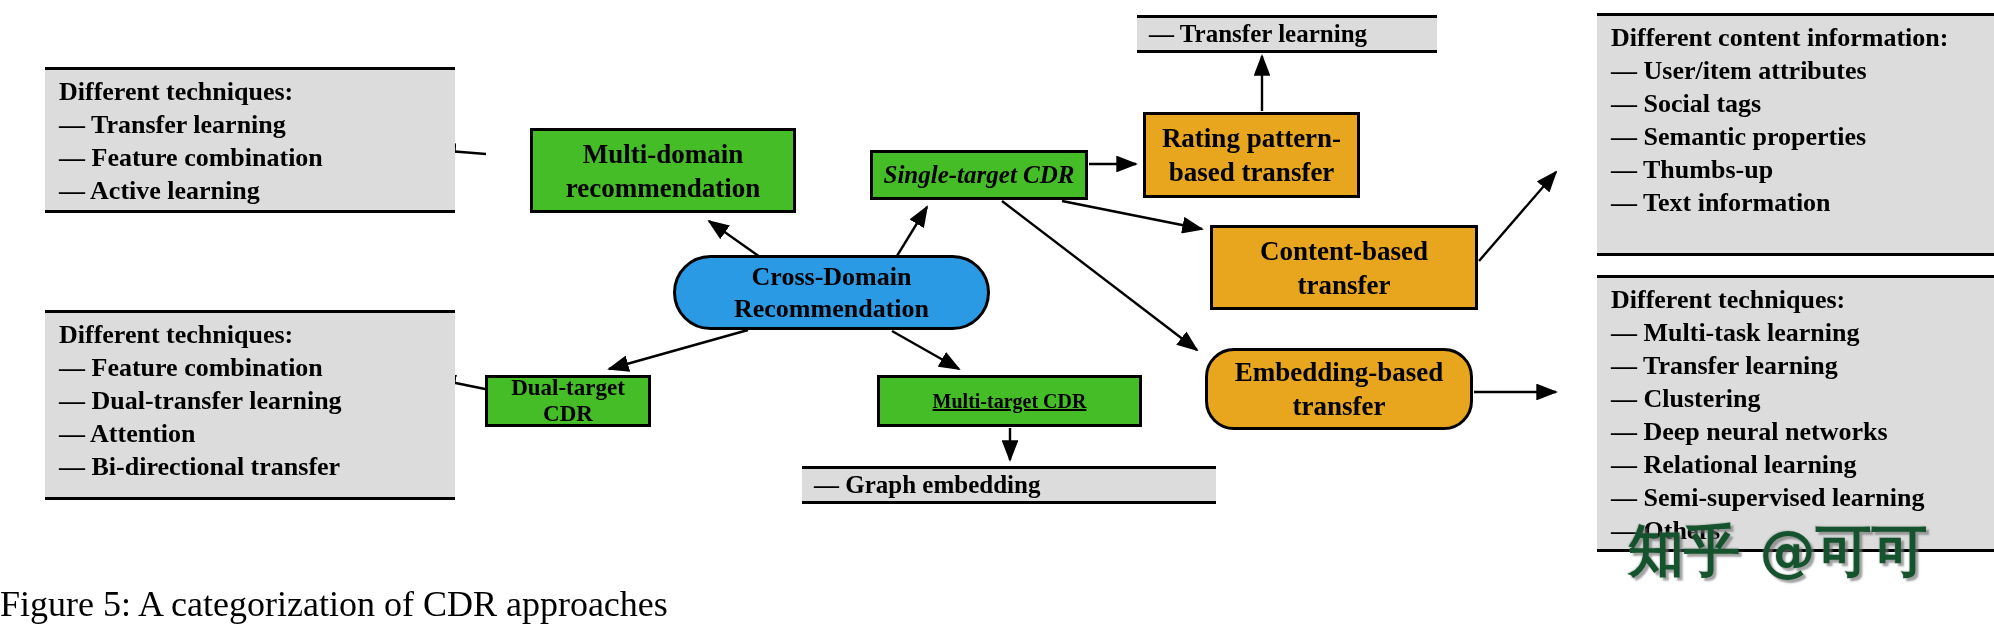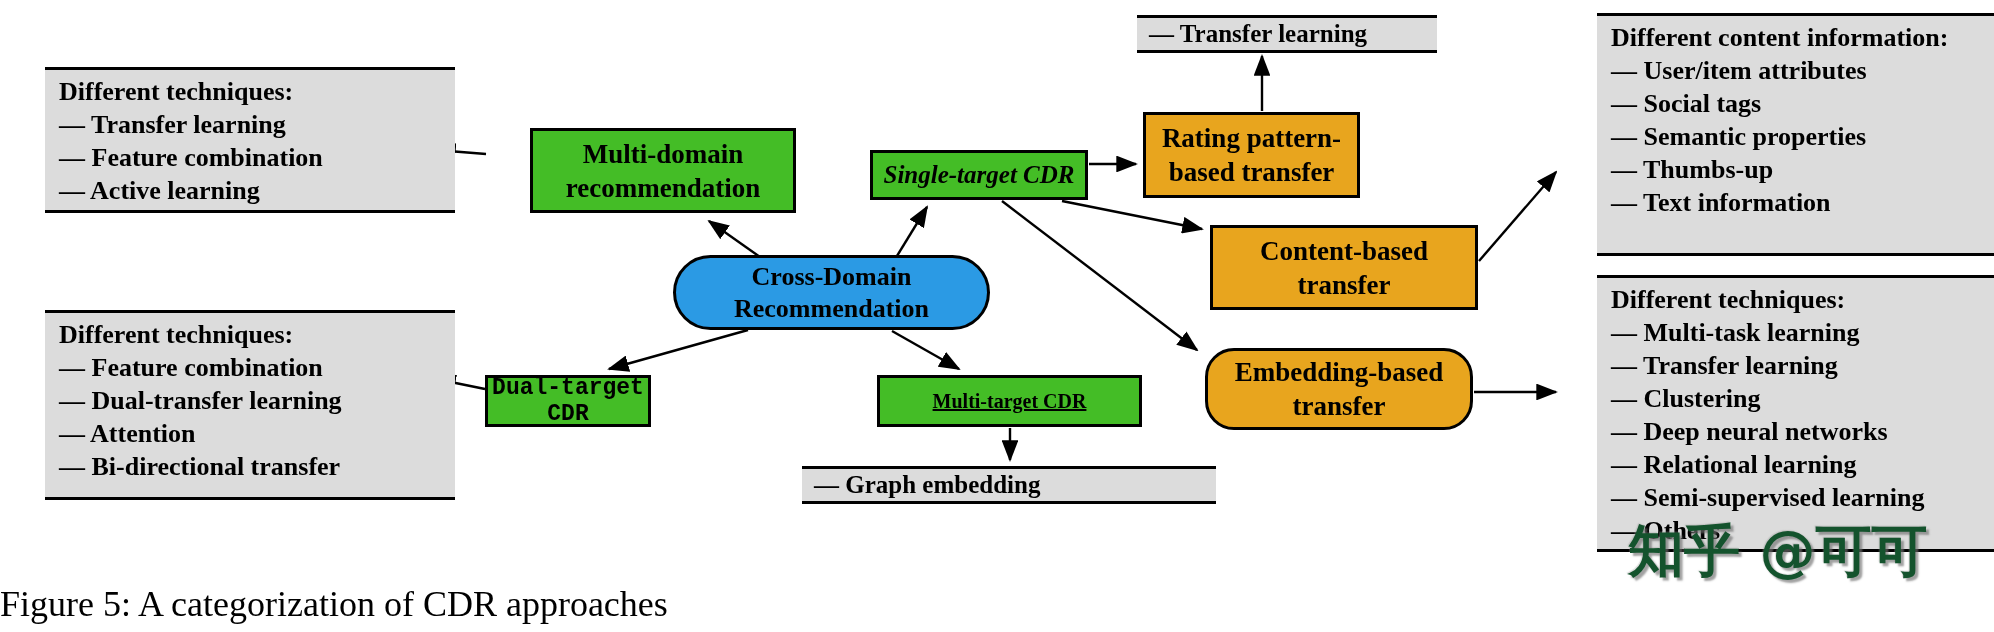--- a/index.html
+++ b/index.html
@@ -28,21 +28,21 @@
     display:flex; align-items:center; justify-content:center;
     text-align:center; font-weight:bold;
   }
   .green  { background:var(--green,#44BD26); }
   .orange { background:var(--orange,#E8A51E); }
   .pill   { background:var(--blue,#2B9AE4); border-radius:40px; }
 
   #node-root          { left:673px;  top:255px; width:317px; height:75px;  font-size:26px; line-height:32px; }
   #node-multi-domain  { left:486px;  top:128px; width:266px; height:85px;  font-size:27px; line-height:34px;margin-left:44px; }
   #node-single-target { left:870px;  top:150px; width:218px; height:50px;  font-size:25px;font-style:italic; }
-  #node-dual-target   { left:485px;  top:375px; width:166px; height:52px;  font-size:23px;font-family:Liberation Mono, monospace; }
+  #node-dual-target   { left:485px;  top:375px; width:166px; height:52px;  font-size:23px; }
   #node-multi-target  { left:877px;  top:375px; width:265px; height:52px;  font-size:20px;text-decoration:underline; }
   #node-rating        { left:1143px; top:112px; width:217px; height:86px;  font-size:27px; line-height:34px; }
   #node-content       { left:1210px; top:225px; width:268px; height:85px;  font-size:27px; line-height:34px; }
   #node-embedding     { left:1205px; top:348px; width:268px; height:82px;  font-size:27px; line-height:34px;border-radius:29px; }
 
   #box-left-top     { left:13px;   top:67px;  width:410px; height:146px; }
   #box-left-bottom  { left:13px;   top:310px; width:410px; height:190px; }
   #box-right-top    { left:1565px; top:13px;  width:425px; height:243px; }
   #box-right-bottom { left:1565px; top:275px; width:425px; height:277px; }
   #bar-top          { left:1137px; top:15px;  width:300px; height:38px; }

